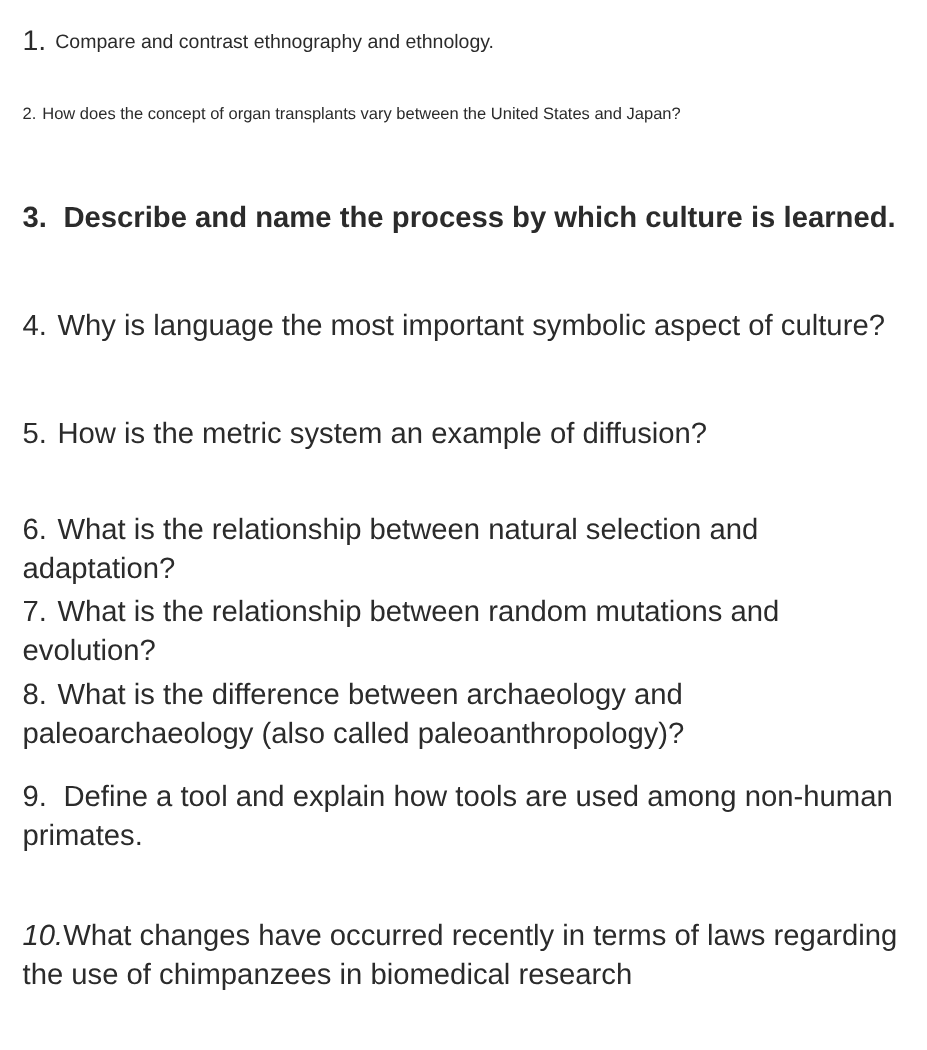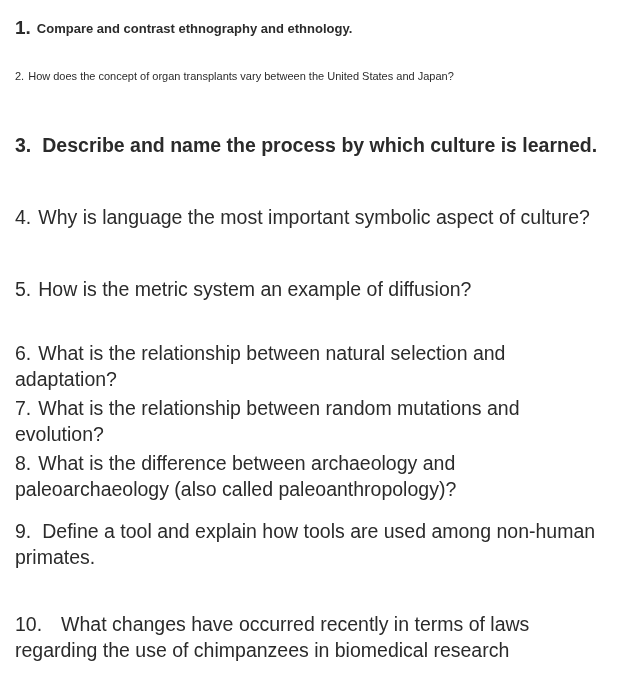--- a/index.html
+++ b/index.html
@@ -18,21 +18,20 @@
     .q {
       position: absolute;
       left: 15px;
       margin: 0;
     }
     
     .q1 {
       top: 16px;
       font-size: 13px;
       line-height: 24px;
-      font-weight: bold;
     }
     .q1 .num {
       font-size: 19px;
       margin-right: 6px;
       vertical-align: -1px;
     }
     
     .q2 {
       top: 63px;
       width: 560px;
@@ -50,21 +49,21 @@
     .q3  { top: 132px; font-weight: bold; }
     .q3 .num { margin-right: 11px; }
     .q4  { top: 204px; }
     .q5  { top: 276px; }
     .q6  { top: 340px; }
     .q7  { top: 395px; }
     .q8  { top: 450px; }
     .q9  { top: 518px; }
     .q9 .num { margin-right: 11px; }
     .q10 { top: 611px; }
-    .q10 .num { margin-right: 19px; }
+    .q10 .num { margin-right: 0; font-style: italic; }
   </style>
 </head>
 <body>
 
 <div>
   <p class="q q1">
     <span class="num">1.</span><span>Compare and contrast ethnography and ethnology.</span>
   </p>
   <p class="q q2">
     <span class="num">2.</span><span>How does the concept of organ transplants vary between the United States and Japan?</span>

